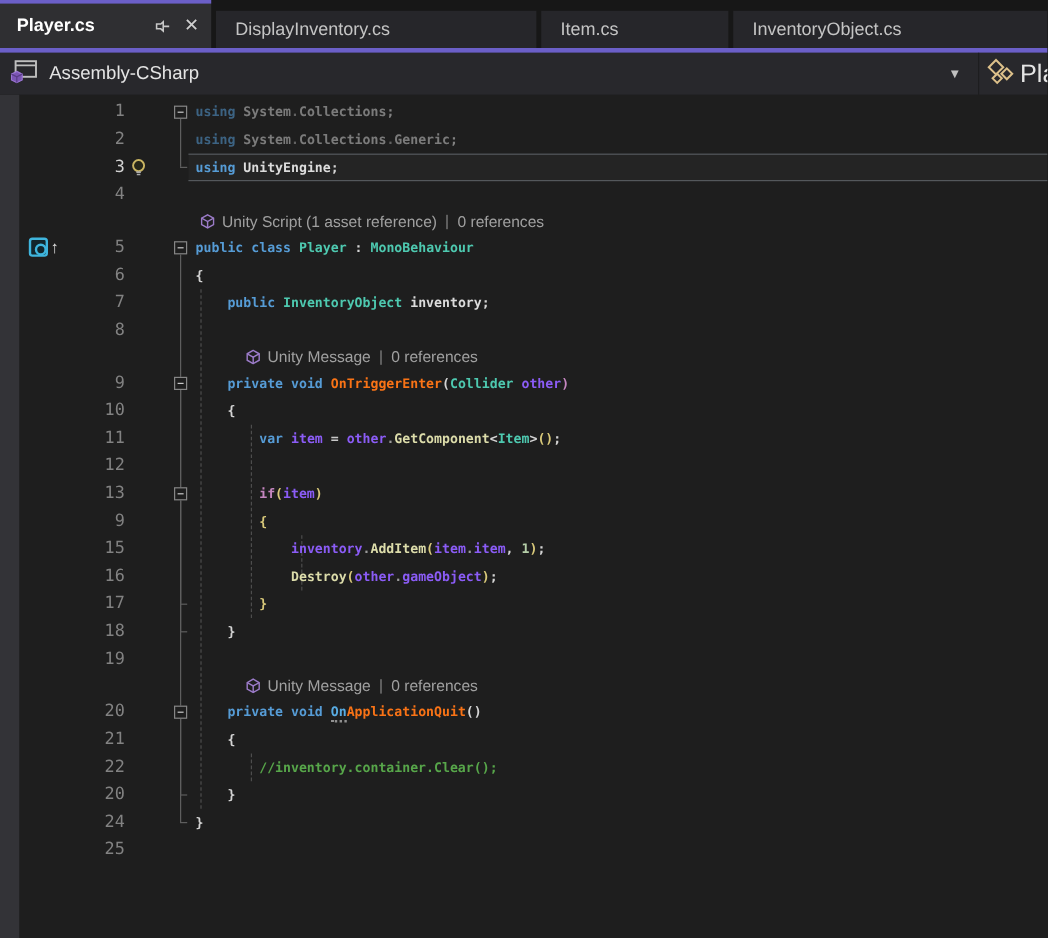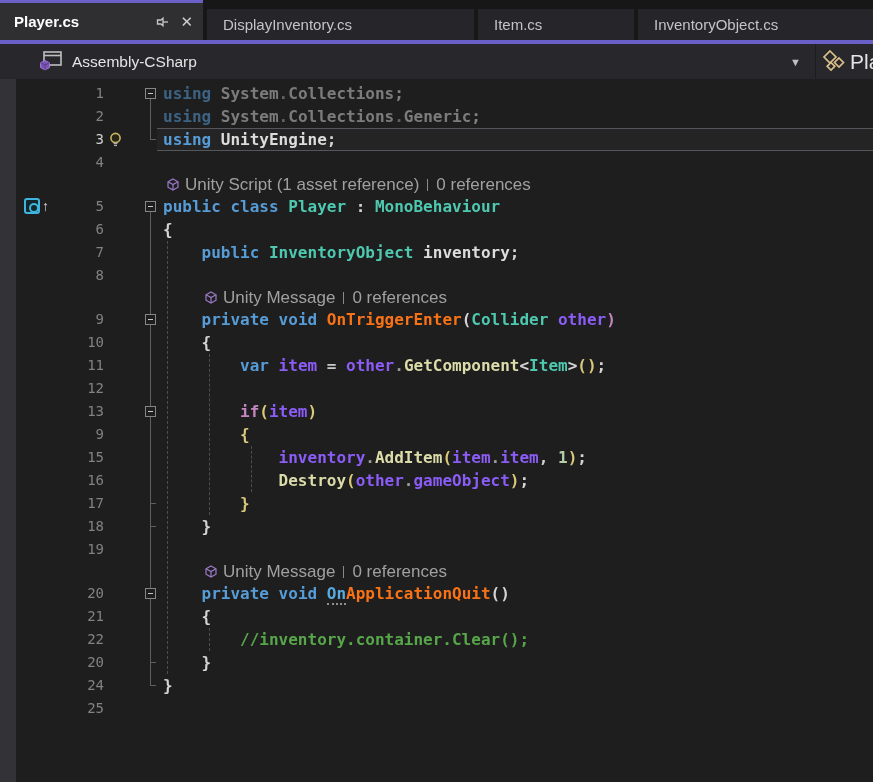--- a/index.html
+++ b/index.html
@@ -6,66 +6,66 @@
   html,body { width:873px; height:782px; overflow:hidden; background:#1E1E1E;
               font-family:"Liberation Sans", sans-serif; }
   #window { position:relative; width:873px; height:782px; background:#1E1E1E; }
 
   
   #tabbar { position:absolute; left:0; top:0; width:873px; height:40px; background:#171717; display:flex; }
   #tab-underline { position:absolute; left:0; top:40px; width:873px; height:4px; background:#6B5FC8; }
   .tab { display:flex; align-items:center; color:#C4C4C4; font-size:15px; cursor:default; }
   .tab.active { background:#2F2F32; border-top:3px solid #6B5FC8; height:40px; padding:0 10px 0 14px; color:#FFFFFF; font-weight:bold; }
   .tab.inactive { background:#26262A; margin-top:9px; height:31px; padding:0 12px 0 16px; margin-left:4px; }
-  .tab:nth-child(1) { width:203px; }
+  .tab:nth-child(1) { width:176px; }
   .tab:nth-child(2) { width:267px; }
   .tab:nth-child(3) { width:156px; }
   .tab:nth-child(4) { flex:1; }
   .tab-label { white-space:nowrap; overflow:hidden; }
   .tab-icons { margin-left:auto; display:flex; align-items:center; gap:10px; }
   .pin-icon svg { display:block; }
   .close-icon { color:#CFCFCF; font-size:15px; font-weight:normal; line-height:1; }
 
   
   #navbar { position:absolute; left:0; top:44px; width:873px; height:35px; background:#28282C;
-            display:flex; align-items:center;padding-left:31px; }
+            display:flex; align-items:center; }
   #nav-left { display:flex; align-items:center; flex:1; height:100%; padding-left:9px; }
   #nav-project-label { color:#E4E4E4; font-size:15.5px; margin-left:8px; }
   #nav-chevron { margin-left:auto; margin-right:14px; color:#C0C0C0; font-size:11px; }
   #nav-scope { display:flex; align-items:center; height:100%; width:58px; border-left:1px solid #1D1D1F; padding-left:4px; overflow:hidden; }
   #nav-scope-label { color:#E4E4E4; font-size:21px; margin-left:4px; white-space:nowrap; }
 
   
   #editor { position:absolute; left:0; top:79px; width:873px; height:703px; background:#1E1E1E; }
   #margin-strip { position:absolute; left:0; top:0; width:16px; height:703px; background:#333337; }
   #rows { position:absolute; left:0; top:3px; width:873px; }
 
   .row { position:relative; height:23px; }
   .row-lens { position:relative; height:21px; display:flex; align-items:center; }
   .curline { position:absolute; left:157px; right:0; top:0; height:23px; background:#242424;
              border-top:1px solid #54585C; border-bottom:1px solid #54585C; }
   .ln { position:absolute; left:56px; width:48px; text-align:right; top:0; height:23px; line-height:23px;
         font-family:"DejaVu Sans Mono", monospace; font-size:14px; color:#828282; }
   .ln.cur { color:#D2D2D2; }
   .code { position:absolute; left:163px; top:0; height:23px; line-height:23px; white-space:pre;
-          font-family:"DejaVu Sans Mono", monospace; font-size:16px; font-weight:bold; }
+          font-family:"DejaVu Sans Mono", monospace; font-size:11px; font-weight:bold; }
   .code.dim > span { opacity:0.55; }
 
   .fold-box { position:absolute; left:145px; top:6px; width:11px; height:11px; background:#1E1E1E;
               border:1px solid #868686; }
   .fold-box::before { content:""; position:absolute; left:2px; top:4px; width:5px; height:1px; background:#C8C8C8; }
 
   .bulb { position:absolute; left:107px; top:3px; }
   .uglyph { position:absolute; left:24px; top:3px; display:flex; align-items:center; }
   .uglyph .ubox { width:16px; height:16px; border:2px solid #3FB5DD; border-radius:3px; position:relative; background:#12262C; }
   .uglyph .ubox::before { content:""; position:absolute; left:3px; top:3px; width:6px; height:6px;
                           border:2px solid #3FB5DD; border-radius:50%; }
   .uglyph .uarrow { color:#DADADA; font-size:14px; font-weight:bold; margin-left:2px; line-height:16px; }
 
-  .lens-body { display:flex; align-items:center; font-size:17px; color:#A0A0A0; }
+  .lens-body { display:flex; align-items:center; font-size:13px; color:#A0A0A0; }
   .lens-sep { display:inline-block; width:1px; height:12px; background:#8A8A8A; margin:0 8px; }
   .lens-cube { margin-right:6px; display:flex; }
 
   
   .tk-kw   { color:#569CD6; }
   .tk-ctrl { color:#C586C0; }
   .tk-type { color:#4EC9B0; }
   .tk-method { color:#DCDCAA; }
   .tk-um   { color:#f97316; }
   .tk-umdots { color:#58ABE2; border-bottom:2px dotted #909090; }

